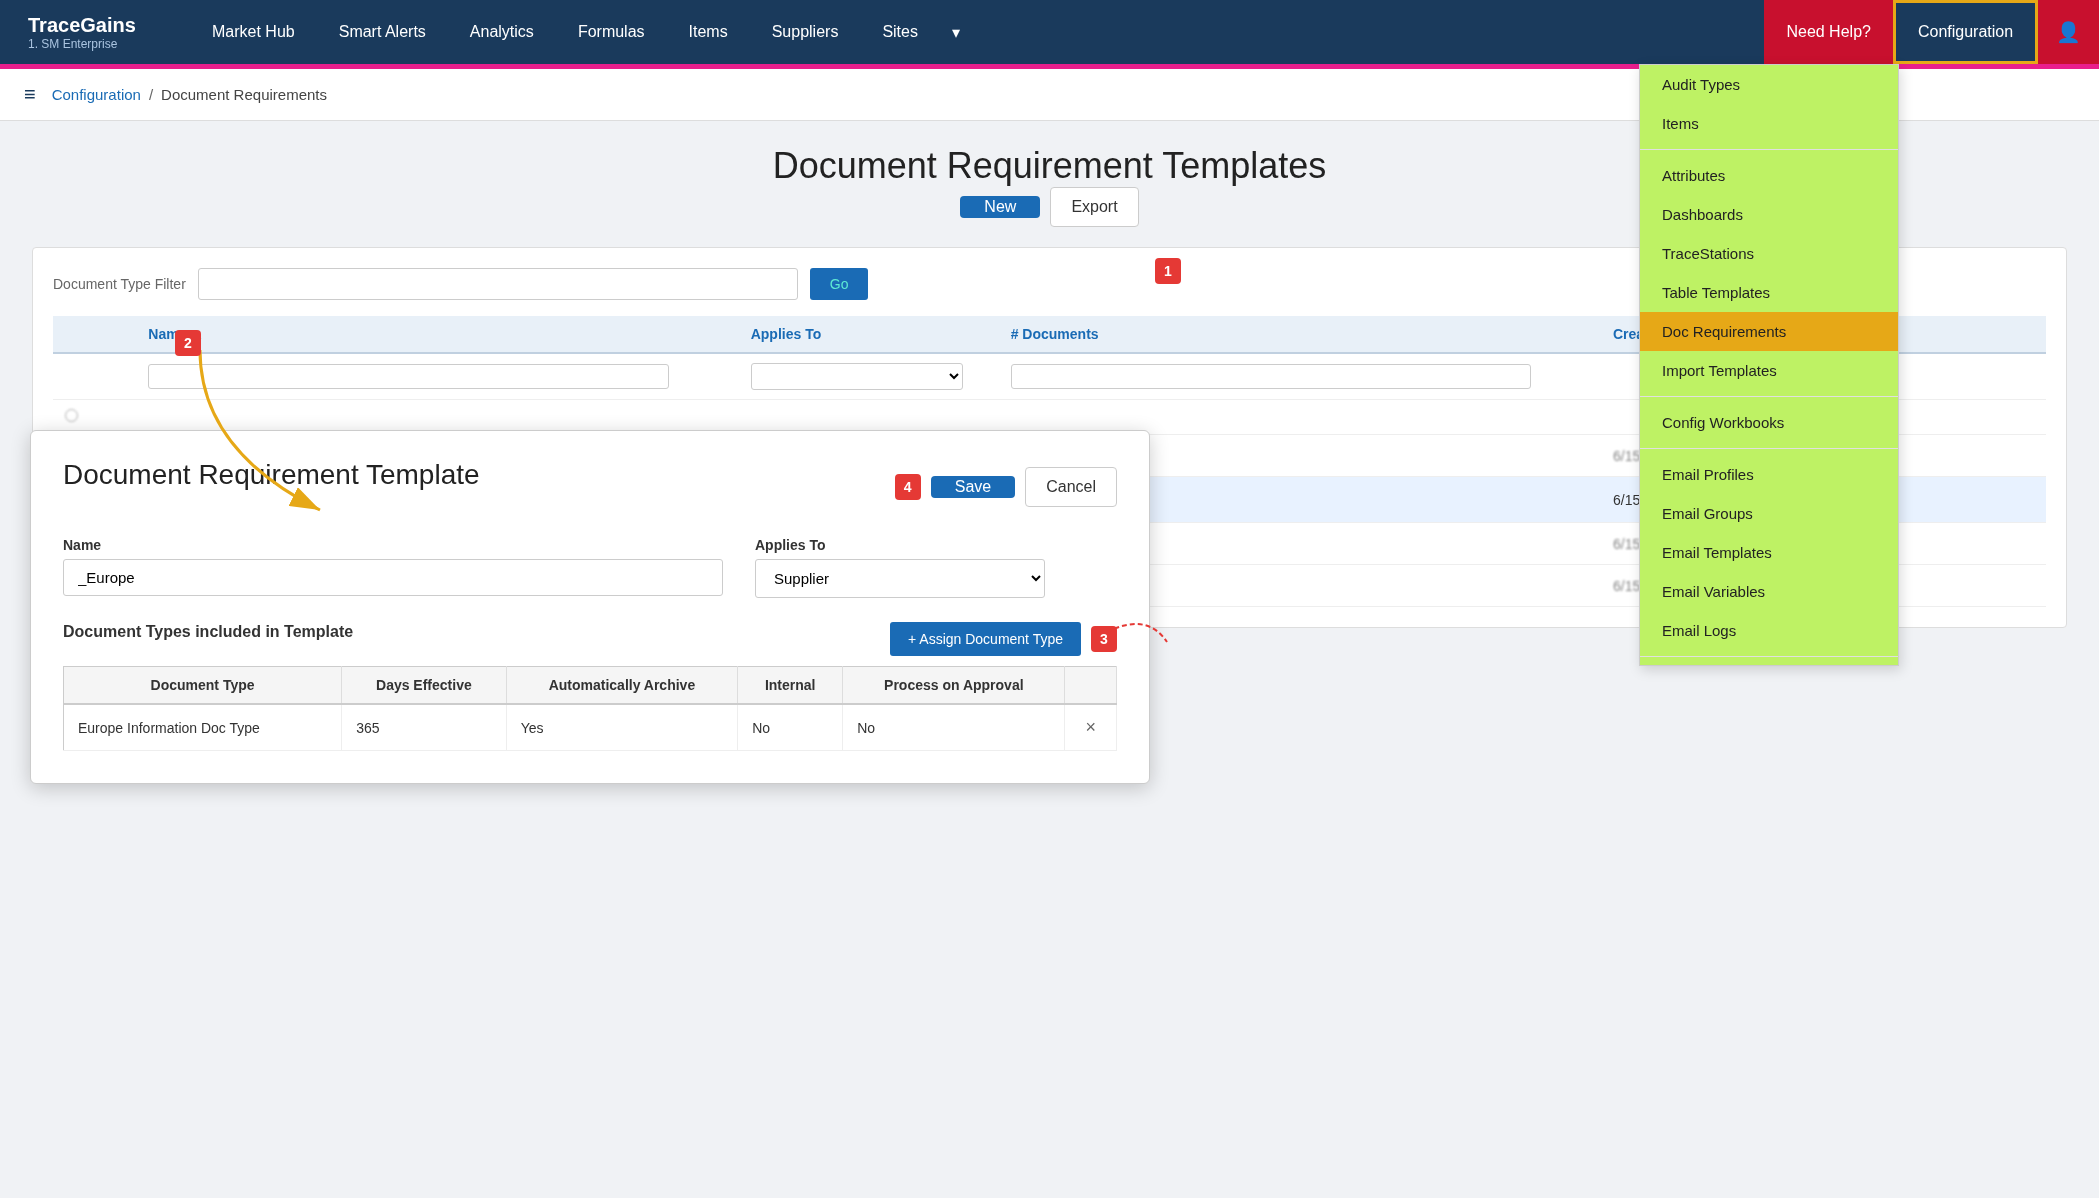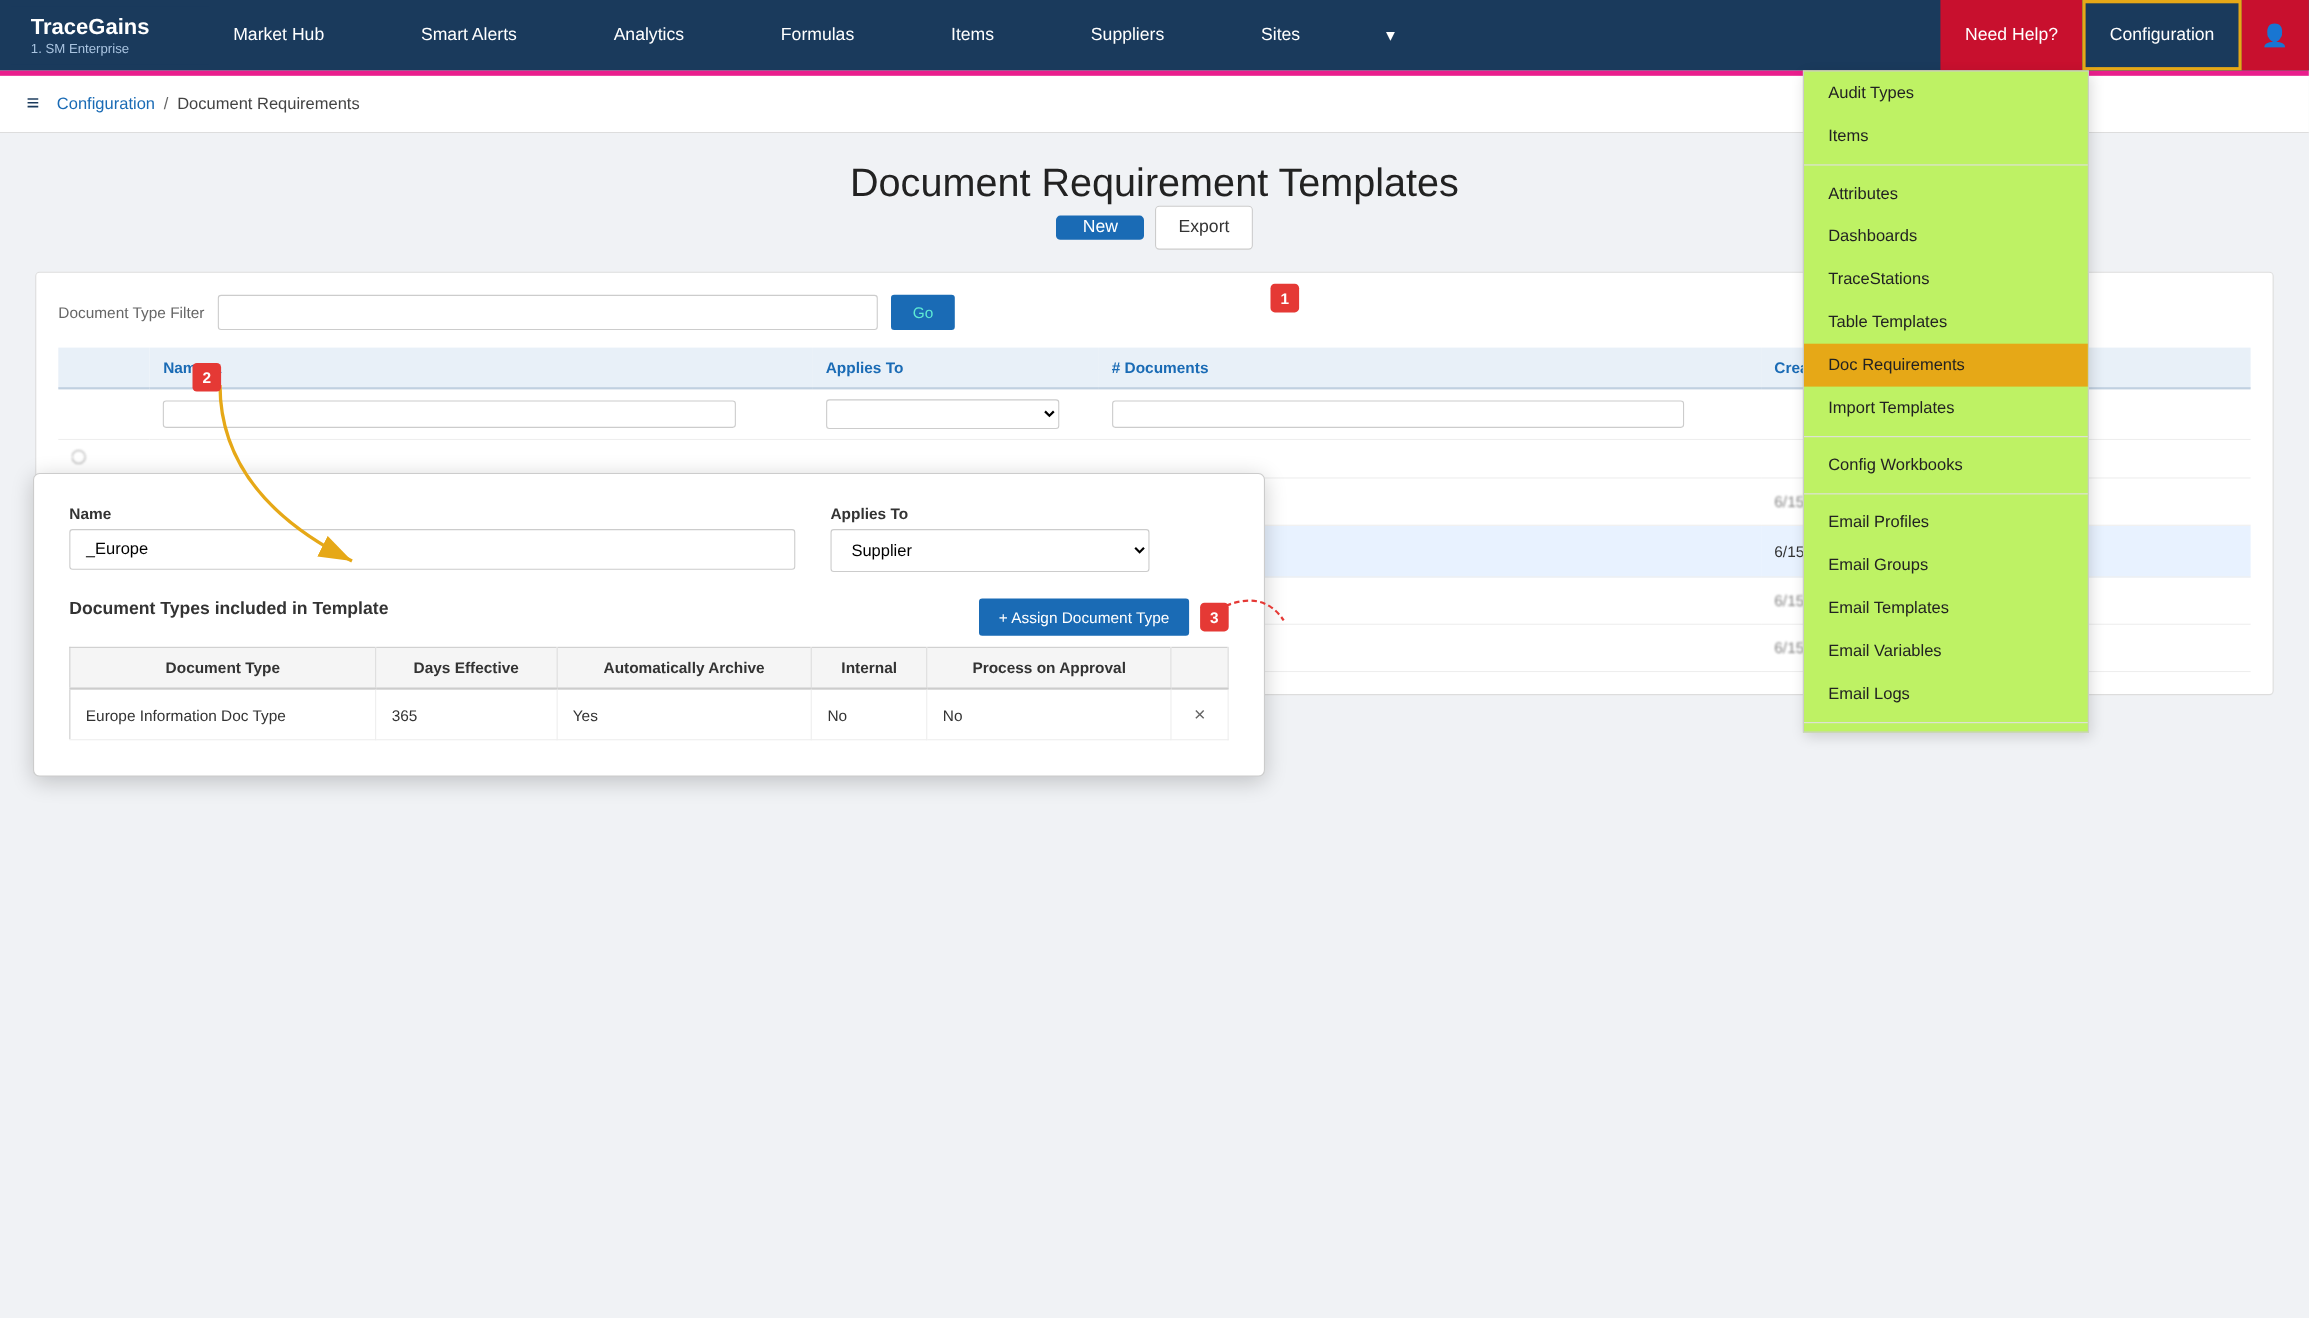--- a/index.html
+++ b/index.html
@@ -30,21 +30,20 @@
     }
     .brand-sub {
       color: #aac4e0;
       font-size: 12px;
     }
     .nav-items {
       display: flex;
       align-items: center;
       height: 100%;
       flex: 1;
-      gap: 44px;
     }
     .nav-item {
       color: white;
       padding: 0 22px;
       height: 100%;
       display: flex;
       align-items: center;
       font-size: 16px;
       cursor: pointer;
       white-space: nowrap;
@@ -537,20 +536,31 @@
 <svg style="position:absolute;top:330px;left:140px;z-index:160;pointer-events:none;" width="280" height="200" viewBox="0 0 280 200">
   <defs>
     <marker id="arrowhead" markerWidth="10" markerHeight="7" refX="10" refY="3.5" orient="auto">
       <polygon points="0 0, 10 3.5, 0 7" fill="#e6a817"></polygon>
     </marker>
   </defs>
   <path d="M 60 20 Q 60 120 180 180" stroke="#e6a817" stroke-width="3" fill="none" marker-end="url(#arrowhead)"></path>
 </svg>
 
 <div class="modal-overlay">
+  <div class="modal-header-row">
+    <h2 class="modal-title">Document Requirement Template</h2>
+    <div style="display:flex;gap:10px;align-items:center;">
+
+      <div class="step-badge" style="position:relative;top:auto;left:auto;">
+        <span>4</span>
+      </div>
+      <button class="btn-primary">Save</button>
+      <button class="btn-secondary">Cancel</button>
+    </div>
+  </div>
 
   <div class="form-group">
     <div class="form-field">
       <label>Name</label>
       <input type="text" value="_Europe" style="">
     </div>
     <div class="form-field">
       <label>Applies To</label>
       <select>
         <option>Supplier</option>

